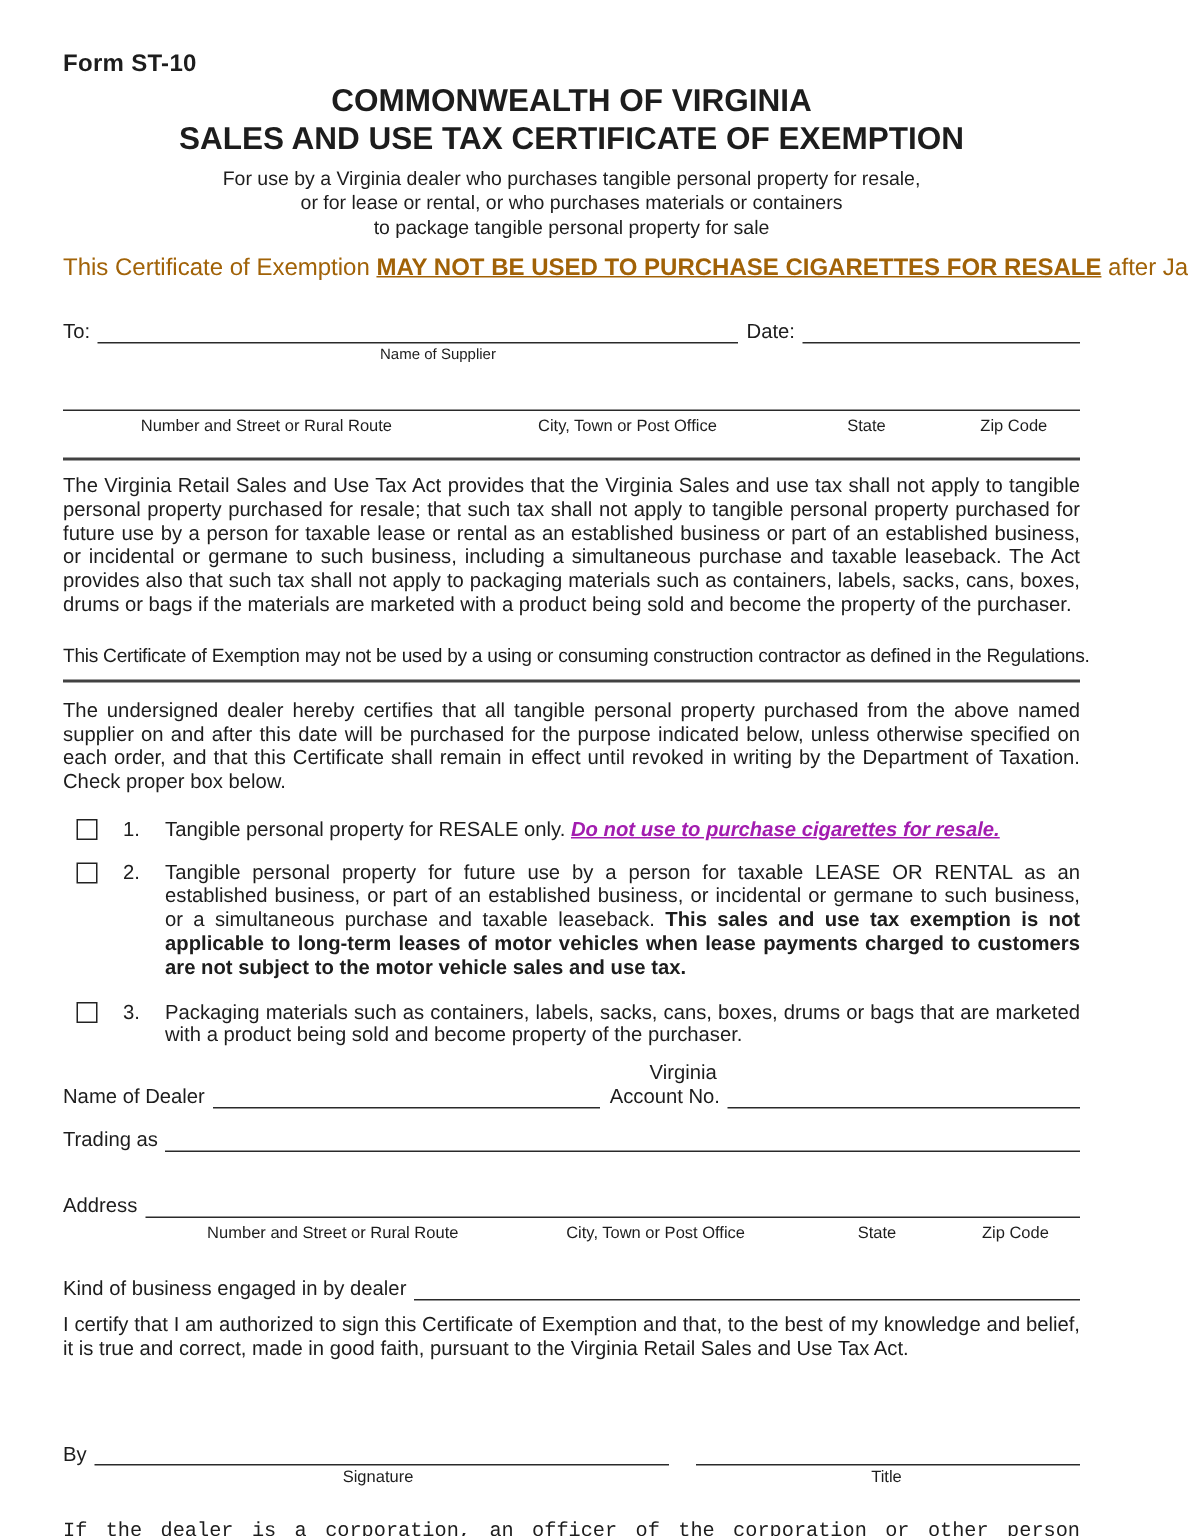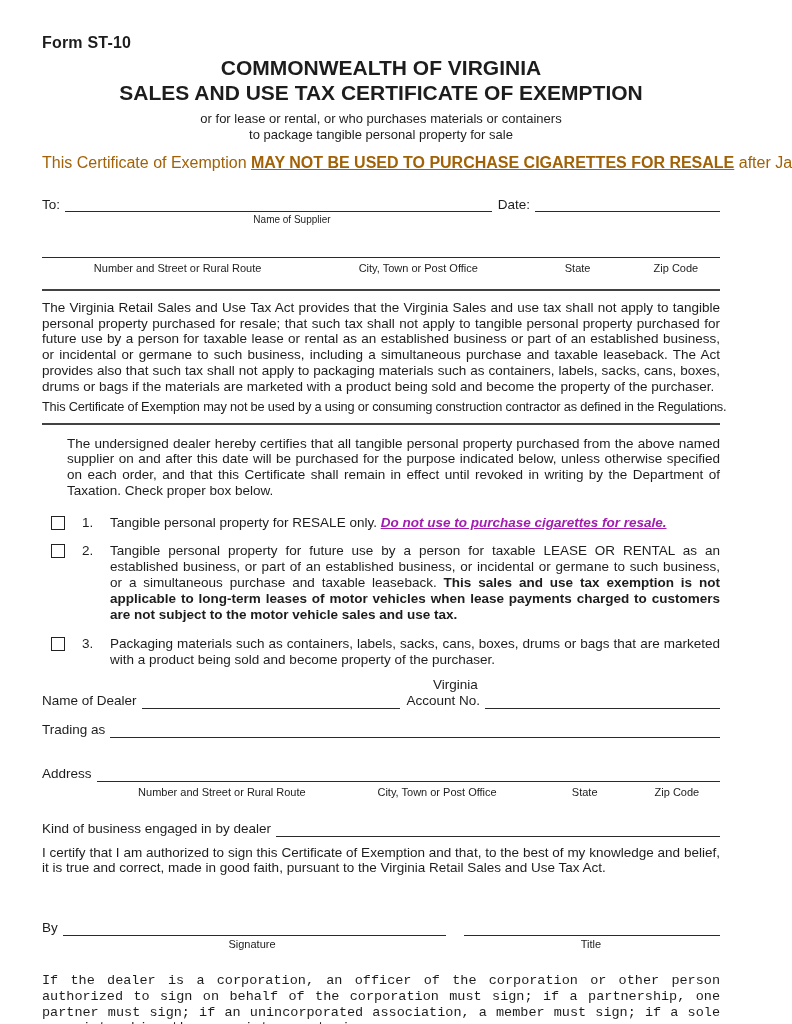--- a/index.html
+++ b/index.html
@@ -35,38 +35,38 @@
   .addr-labels { display:flex; font-size:11px; margin-top:4px; }
   .addr-labels .al { text-align:center; }
   .al.c1 { width:40%; } .al.c2 { width:31%; } .al.c3 { width:16%; } .al.c4 { width:13%; }
   .dealer-addr-labels { margin-left:63px; }
   .dealer-addr-labels .al.c1 { width:38%; } .dealer-addr-labels .al.c2 { width:32%; }
   .dealer-addr-labels .al.c3 { width:16%; } .dealer-addr-labels .al.c4 { width:14%; }
 
   .rule { border:none; border-top:2px solid #424242; margin:14px 0 0 0; height:0; }
   .rule2 { margin-top:8px; }
   .para { margin:9px 0 0 0; text-align:justify; }
-  .tight { white-space:nowrap; font-size:12.8px; letter-spacing:-0.2px; margin-top:5px; }
-  .certifies { margin-top:11px;margin-left:25px; }
+  .tight { white-space:nowrap; font-size:12.8px; letter-spacing:-0.2px; margin-top:19px; }
+  .certifies { margin-top:11px; }
 
   .check-item { display:flex; align-items:flex-start; margin-top:16px; }
   .cb { width:12px; height:12px; border:1.6px solid #222; margin-left:9px; margin-top:1px; flex:none; background:#fff; }
   .num { margin-left:17px; width:21px; flex:none; }
   .itext { flex:1; margin-left:7px; text-align:justify; }
   .red-link { color:#a21caf; font-weight:bold; text-decoration:underline;font-style:italic; }
   .bold-inline { font-weight:bold; }
 
   .virginia-row { margin-top:9px; margin-left:391px; }
   .acct-line { width:235px; }
   .trading-row { margin-top:13px; }
   .address-row { margin-top:28px; }
   .kind-row { margin-top:22px; }
   .certify-para { margin-top:8px; }
 
-  .by-row { margin-top:44px; }
+  .by-row { margin-top:55px; }
   .sig-line { width:383px; flex:none; }
   .sig-gap { width:18px; flex:none; }
   .sig-labels { display:flex; font-size:11px; margin-top:2px; }
   .sig-labels .s1 { width:420px; text-align:center; }
   .sig-labels .s2 { flex:1; text-align:center; }
 
   .corp-para { margin-top:22px;font-family:Liberation Mono, monospace; }
   .info-para { margin-top:16px; }
 </style>
 </head>
@@ -75,20 +75,21 @@
 <div class="page">
 
   <div class="form-number">Form ST-10</div>
 
   <div class="title-block">
     <div>COMMONWEALTH OF VIRGINIA</div>
     <div>SALES AND USE TAX CERTIFICATE OF EXEMPTION</div>
   </div>
 
   <div class="subtitle-block">
+    <div>For use by a Virginia dealer who purchases tangible personal property for resale,</div>
     <div>or for lease or rental, or who purchases materials or containers</div>
     <div>to package tangible personal property for sale</div>
   </div>
 
   <div class="warning">
     <span>This Certificate of Exemption </span><span class="emph">MAY NOT BE USED TO PURCHASE CIGARETTES FOR RESALE</span><span> after January 1, 2018.</span>
   </div>
 
   <div class="row to-row">
     <span class="lbl">To:</span>

